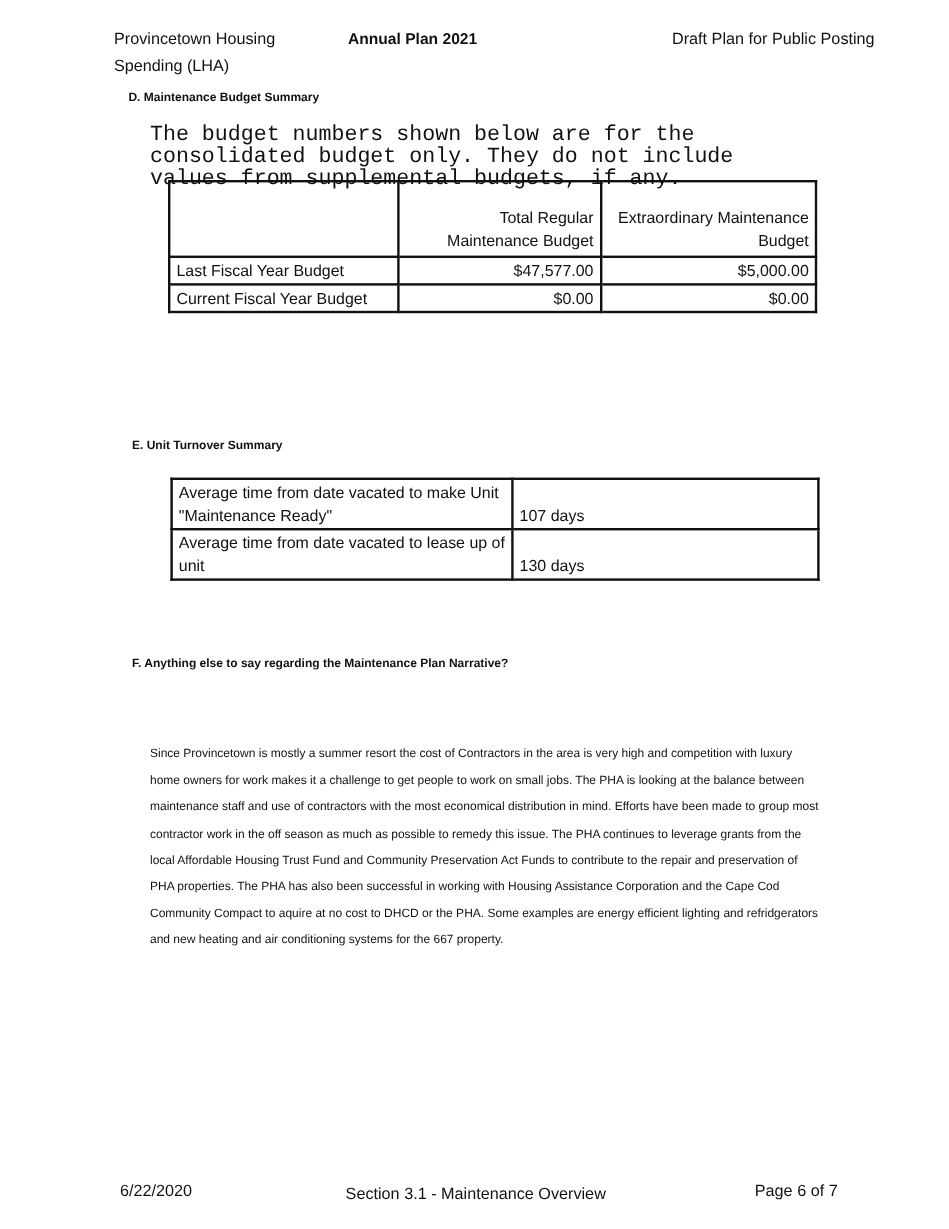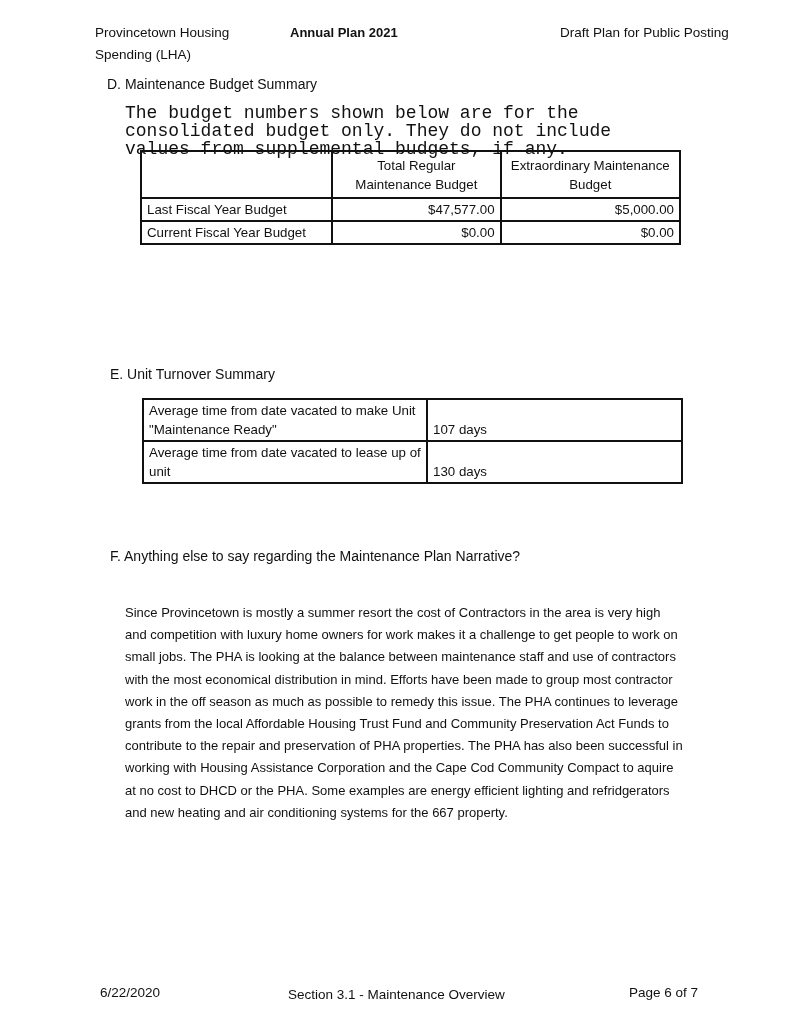--- a/index.html
+++ b/index.html
@@ -6,39 +6,39 @@
   body {
     width: 791px; height: 1024px; position: relative; overflow: hidden;
     font-family: "Liberation Sans", "DejaVu Sans", sans-serif;
     color: #111111; font-size: 13.2px;
   }
   .abs { position: absolute; }
   .hdr-left { left: 95px; top: 22px; line-height: 22px; font-size: 13.5px; }
   .hdr-center { left: 290px; top: 22px; width: 220px; text-align: left; line-height: 22px; font-weight: bold; font-size: 13px; }
   .hdr-right { left: 560px; top: 22px; line-height: 22px; font-size: 13.5px; }
 
-  .sec-label { font-size: 14px; }
+  .sec-label { font-size: 10px; font-weight: bold; }
   .sec-d { left: 107px; top: 76px; }
   .intro { left: 125px; top: 104px; width: 560px; line-height: 18px; font-size: 18px; font-family: Liberation Mono, monospace; }
 
   table { border-collapse: collapse; position: absolute; font-size: 13.3px; }
   td { border: 2px solid #111; padding: 1px 5px; vertical-align: bottom; line-height: 19px; }
   .budget-table { left: 140px; top: 150px; width: 541px; }
   .budget-table td.num { text-align: right; }
-  .budget-table td.head { vertical-align: top; text-align: center; padding-top: 4px; }
+  .budget-table td.head { vertical-align: top; text-align: right; padding-top: 20px; }
   .budget-table .c0 { width: 180px; }
   .budget-table .c1 { width: 157px; }
   .budget-table .c2 { width: 168px; }
 
   .sec-e { left: 110px; top: 366px; }
   .turn-table { left: 142px; top: 398px; width: 541px; }
   .turn-table .c0 { width: 272px; }
 
   .sec-f { left: 110px; top: 548px; }
-  .narrative { left: 125px; top: 602px; width: 560px; line-height: 22.2px; font-size: 13px; }
+  .narrative { left: 125px; top: 618px; width: 560px; line-height: 22.2px; font-size: 10px; }
 
   .ftr-left { left: 100px; top: 985px; font-size: 13.5px; }
   .ftr-center { left: 288px; top: 987px; font-size: 13.5px; }
   .ftr-right { left: 629px; top: 985px; font-size: 13.5px; }
 </style>
 </head>
 <body>
 
 <div class="abs hdr-left">
   <div>Provincetown Housing</div>

